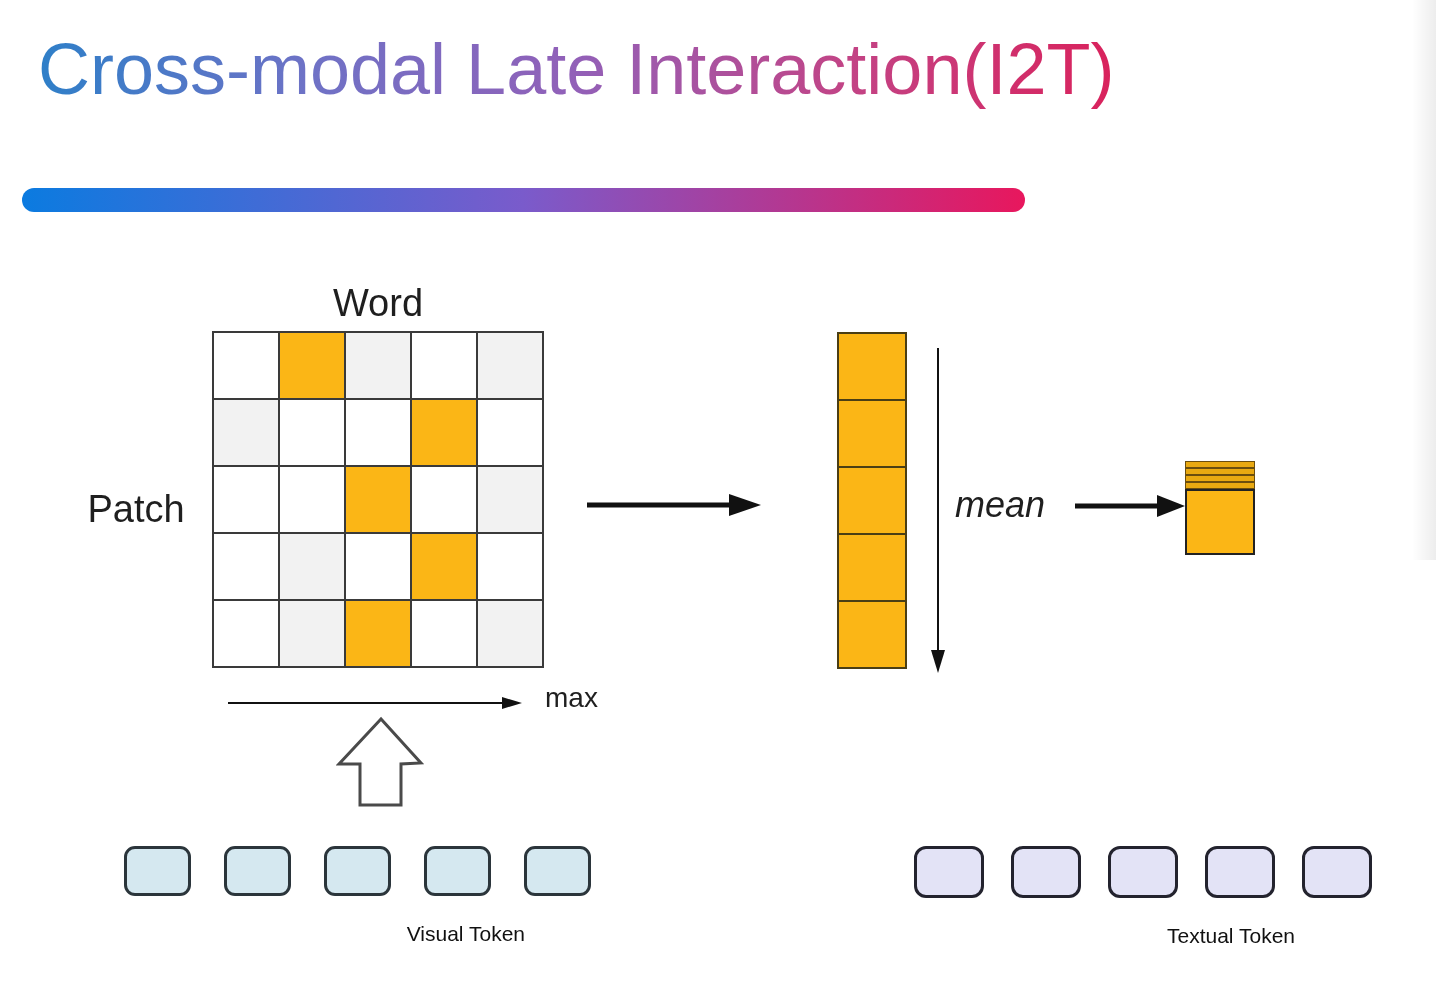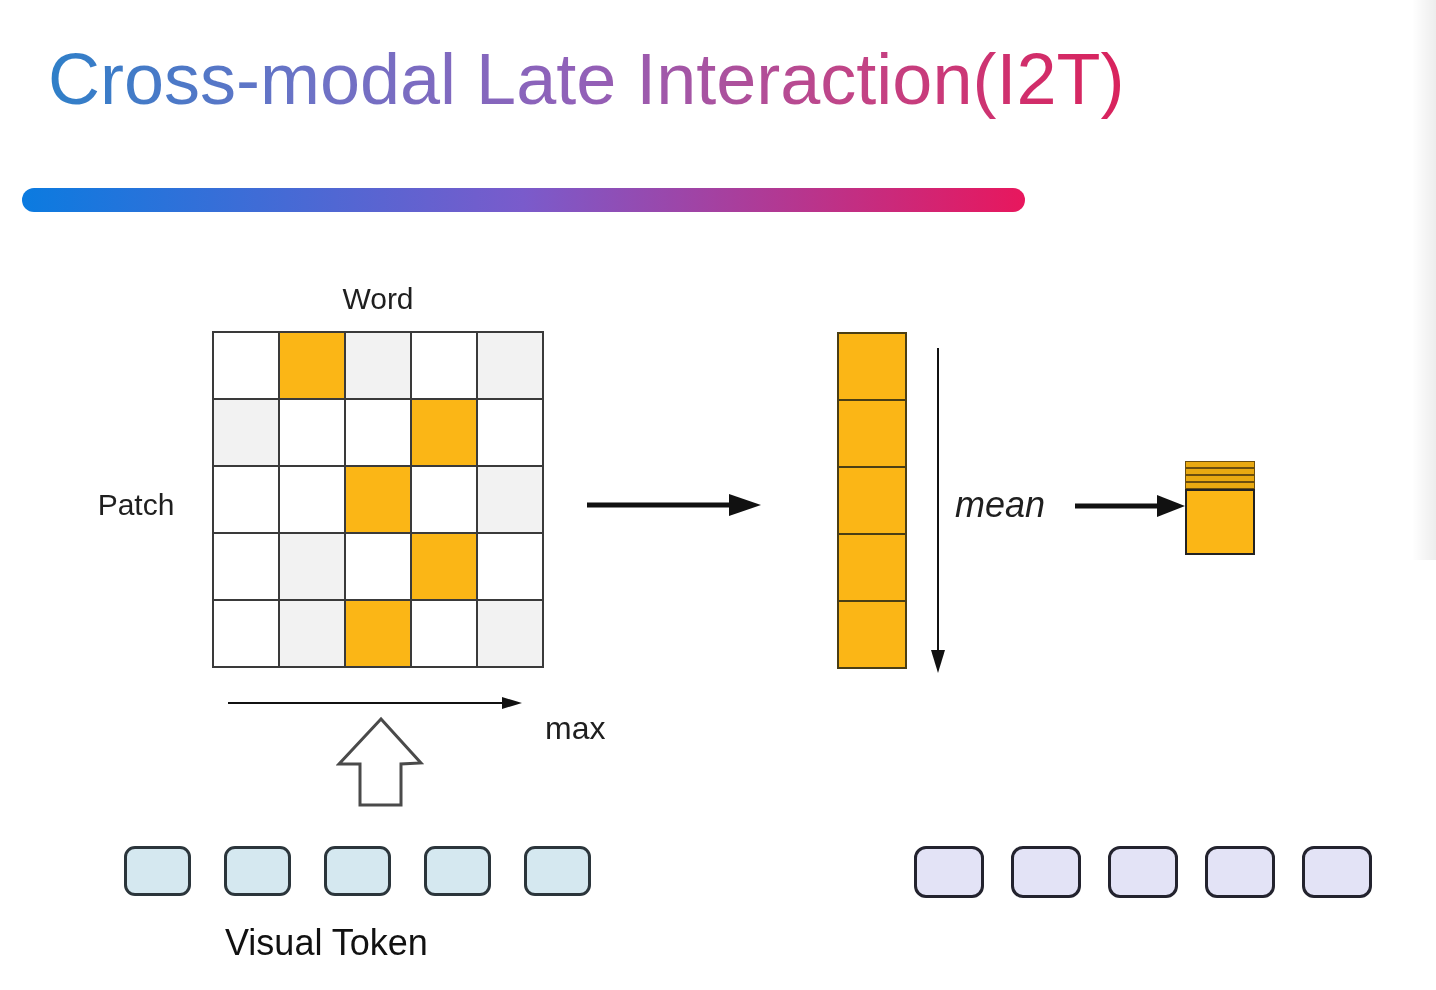--- a/index.html
+++ b/index.html
@@ -5,31 +5,31 @@
   html,body { margin:0; padding:0; background:#fff; }
   .slide {
     position:relative; width:1436px; height:990px; background:#ffffff;
     font-family:"Liberation Sans", sans-serif; overflow:hidden;
   }
   .edge-fade {
     position:absolute; right:0; top:0; width:24px; height:560px;
     background:linear-gradient(to left, rgba(0,0,0,0.07), rgba(0,0,0,0));
   }
   .title {
-    position:absolute; left:38px; top:28px; margin:10px;
+    position:absolute; left:38px; top:28px; margin:0;
     font-size:72px; font-weight:400; letter-spacing:0px; white-space:nowrap;
     background:var(--title-gradient);
     -webkit-background-clip:text; background-clip:text;
     -webkit-text-fill-color:transparent; color:transparent;
   }
   .gradient-bar {
     position:absolute; left:22px; top:188px; width:1003px; height:24px;
     border-radius:12px; background:var(--bar-gradient);
   }
-  .axis-label { position:absolute; color:var(--label_text); font-size:30px; }
+  .axis-label { position:absolute; color:var(--label_text); font-size:38px; }
   #word-label  { left:302px; top:282px; width:152px; text-align:center; }
   #patch-label { left:86px;  top:488px; width:100px; text-align:center; }
 
   .matrix {
     position:absolute; left:212px; top:331px;
     display:grid; grid-template-columns:repeat(5,66px); grid-template-rows:repeat(5,67px);
     border:1px solid var(--grid_border);
   }
   .mcell { border:1px solid var(--grid_border); }
   .mcell.white  { background:var(--cell_white); }
@@ -39,21 +39,21 @@
   .max-column {
     position:absolute; left:837px; top:332px;
     display:grid; grid-template-columns:68px; grid-template-rows:repeat(5,67px);
     border:1px solid var(--colcell_border);
   }
   .colcell { background:var(--orange); border:1px solid var(--colcell_border); }
 
   .arrow { position:absolute; color:var(--arrow_black); }
   .pool-label { position:absolute; color:var(--label_text); white-space:nowrap; }
   #mean-label { left:955px; top:484px; font-size:36px;font-style:italic; }
-  #max-label  { left:545px; top:682px; font-size:32px;margin-top:28px; }
+  #max-label  { left:545px; top:682px; font-size:28px; }
 
   .stack { position:absolute; left:1185px; top:461px; width:70px; }
   .stack .layer {
     height:5px; background:var(--stack_layer_fill);
     border:1px solid var(--stack_layer_border); margin-bottom:0px;
   }
   .stack .body {
     height:62px; background:var(--orange);
     border:2px solid var(--stack_body_border);
   }
@@ -64,21 +64,21 @@
   .vtoken {
     width:67px; height:50px; border-radius:11px;
     background:var(--visual_token_fill); border:3px solid var(--visual_token_border);
     box-sizing:border-box;
   }
   .ttoken {
     width:70px; height:52px; border-radius:12px;
     background:var(--textual_token_fill); border:3px solid var(--textual_token_border);
     box-sizing:border-box;
   }
-  .token-label { position:absolute; color:#111; font-size:36px; text-align:left; }
+  .token-label { position:absolute; color:#111; font-size:21px; text-align:right; }
   #visual-token-label  { left:225px; top:922px; width:300px; }
   #textual-token-label { left:995px; top:924px; width:300px; }
 
   .watermark {
     position:absolute; left:988px; top:884px; font-size:40px; white-space:nowrap;
     color:var(--watermark_gray); z-index:5;
     text-shadow:0 0 3px #fff, 1px 1px 0 #fff, -1px -1px 0 #fff;
   }
 </style>
 </head>
@@ -175,15 +175,16 @@
     </div>
   <div class="token-label" id="visual-token-label">Visual Token</div>
 
   <div class="token-row" id="textual-token-row">
       <div class="ttoken"></div>
       <div class="ttoken"></div>
       <div class="ttoken"></div>
       <div class="ttoken"></div>
       <div class="ttoken"></div>
     </div>
+  <div class="token-label" id="textual-token-label">Textual Token</div>
 
 
 </div>
 
 </body></html>

